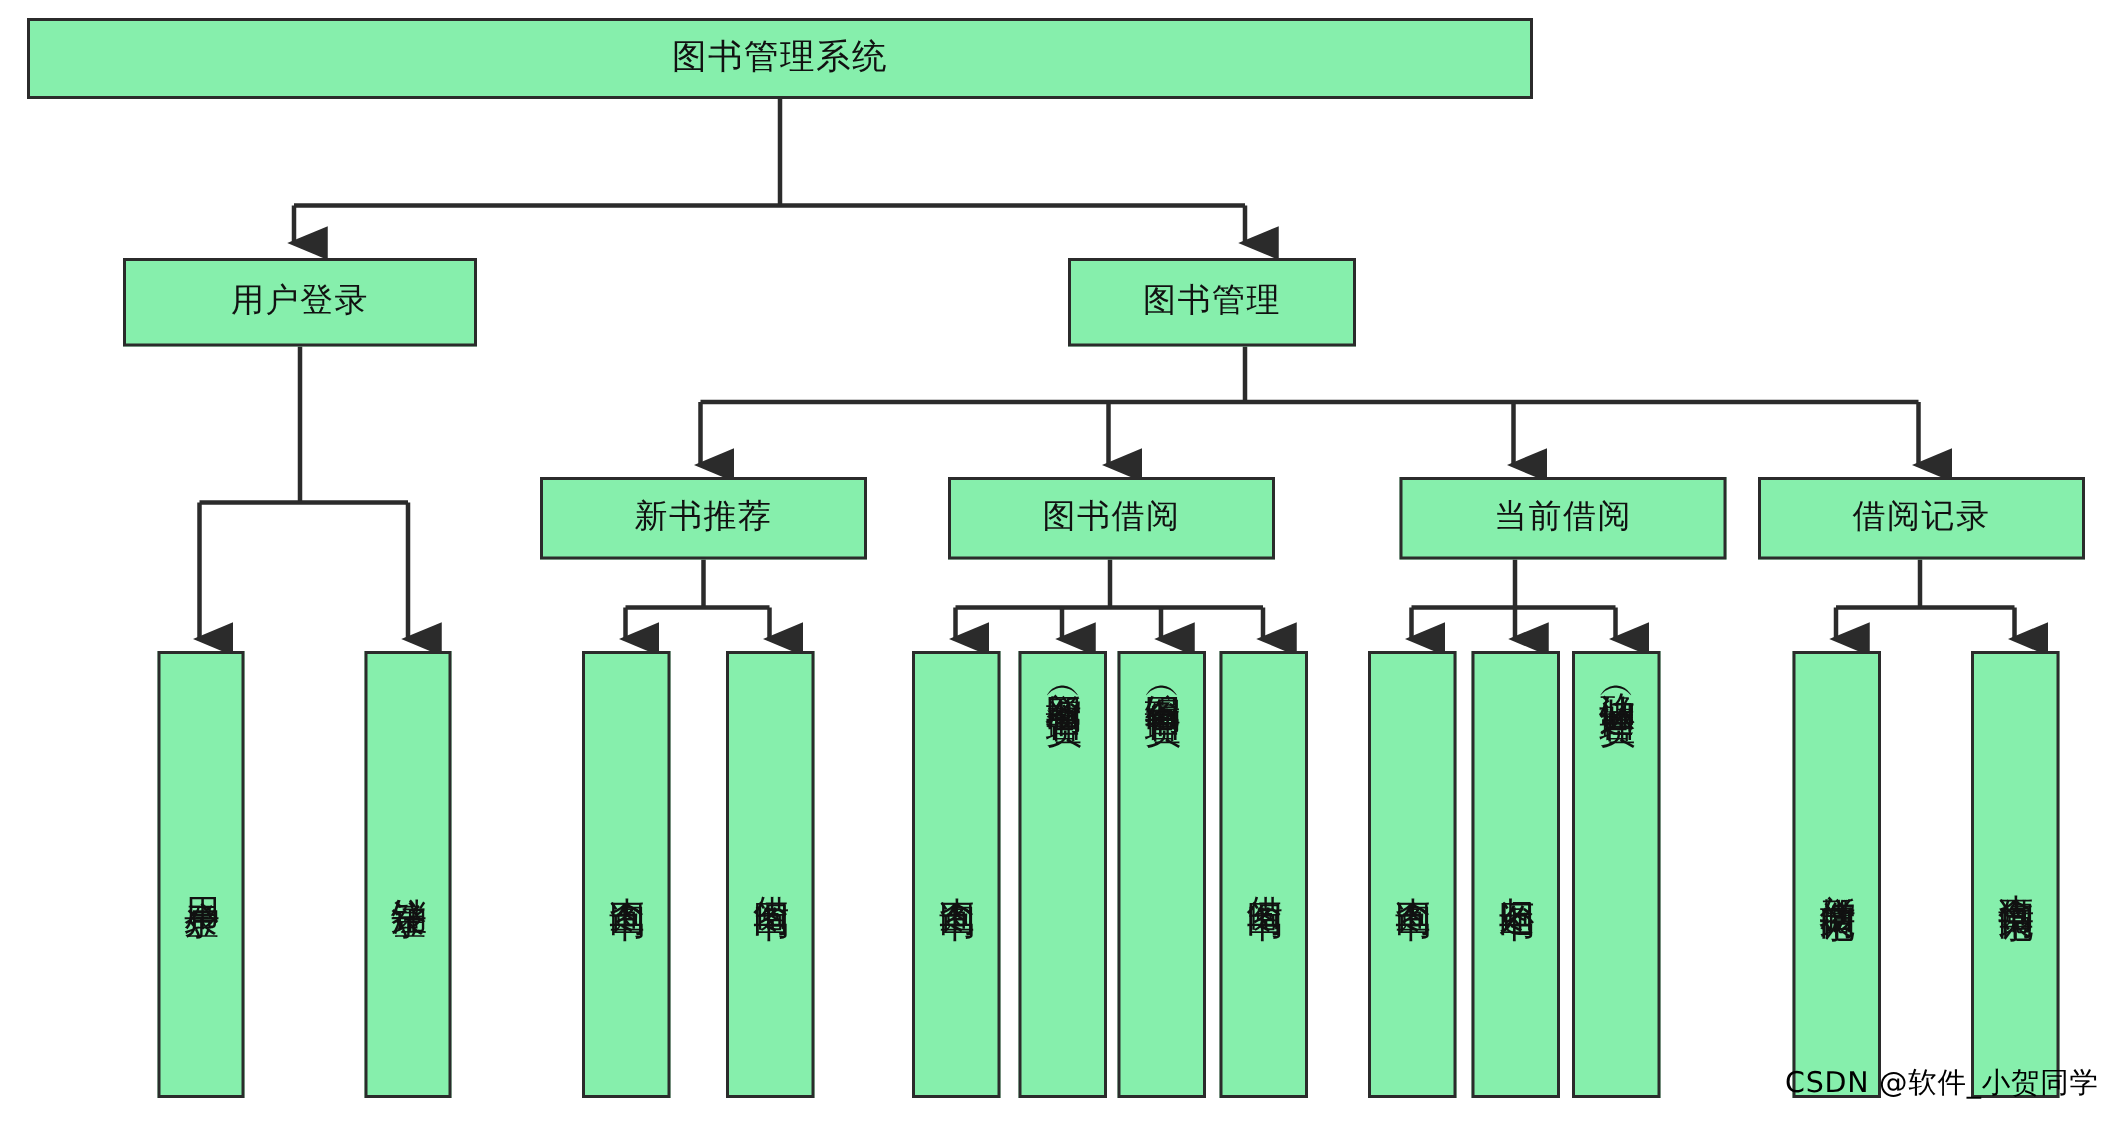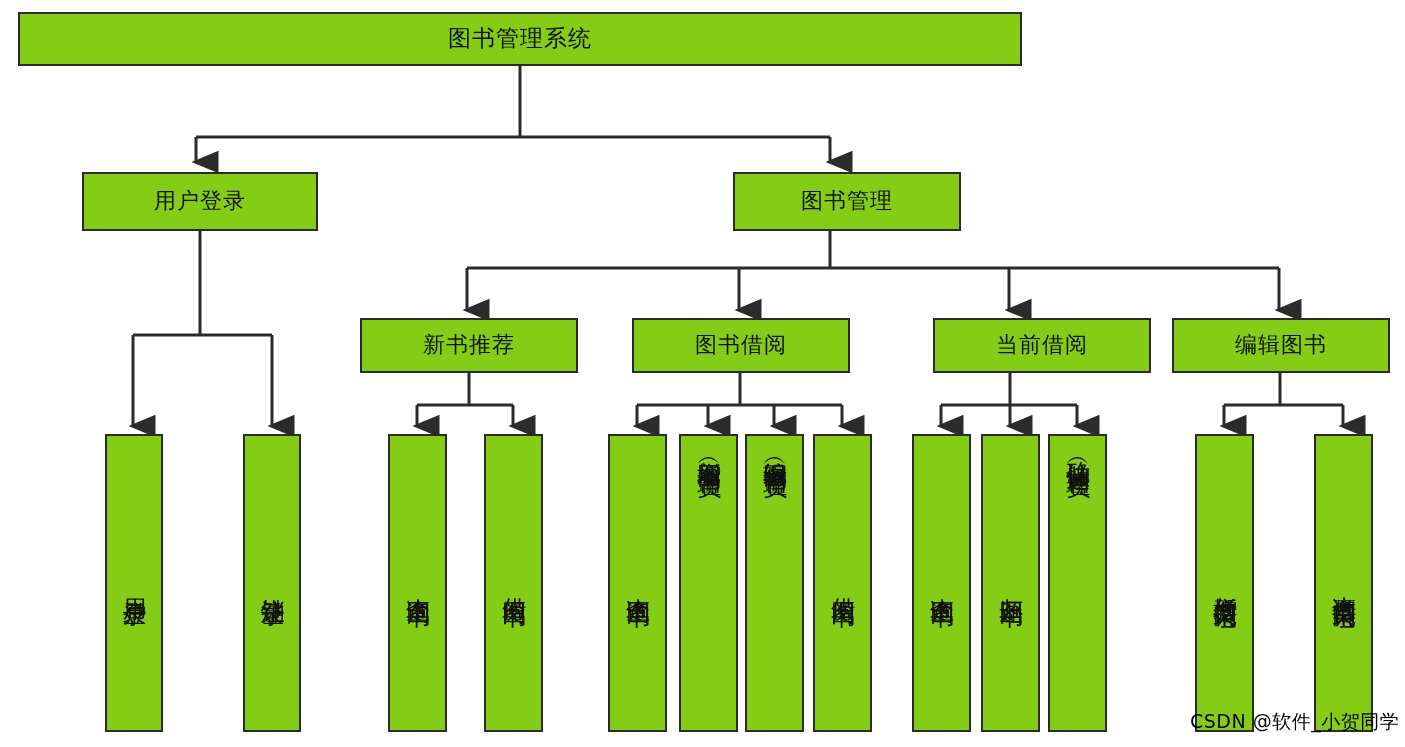--- a/index.html
+++ b/index.html
@@ -5,21 +5,21 @@
   html,body{margin:0;padding:0;background:#ffffff;}
   body{
     font-family:"DejaVu Sans","Liberation Sans",sans-serif;
     width:1405px;height:747px;overflow:hidden;position:relative;
   }
   #diagram-root{
     position:relative;width:1405px;height:747px;background:#ffffff;
   }
   .node{
     position:absolute;box-sizing:border-box;
-    background:#84cc16;border:2.5px solid #2b2b2b;
+    background:#86efac;border:2.5px solid #2b2b2b;
     display:flex;align-items:center;justify-content:center;
     color:#111111;
   }
   .node-top .node-label{
     font-size:23px;line-height:1.1;white-space:nowrap;letter-spacing:1px;
   }
   .node-l1 .node-label,.node-l2 .node-label{
     font-size:22px;line-height:1.1;white-space:nowrap;letter-spacing:1px;
   }
   .node-leaf{
@@ -96,35 +96,35 @@
     </g>
   </svg>
 
   <div class="node node-top" style="left:18px;top:12px;width:1004px;height:54px;">
     <span class="node-label">图书管理系统</span>
   </div>
 
   <div class="node node-l1" style="left:82px;top:172px;width:236px;height:59px;">
     <span class="node-label">用户登录</span>
   </div>
-  <div class="node node-l1" style="left:733px;top:172px;width:228px;height:59px;">
+  <div class="node node-l1" style="left:712px;top:172px;width:192px;height:59px;">
     <span class="node-label">图书管理</span>
   </div>
 
   <div class="node node-l2" style="left:360px;top:318px;width:218px;height:55px;">
     <span class="node-label">新书推荐</span>
   </div>
   <div class="node node-l2" style="left:632px;top:318px;width:218px;height:55px;">
     <span class="node-label">图书借阅</span>
   </div>
   <div class="node node-l2" style="left:902px;top:318px;width:218px;height:55px;margin-left:31px;">
     <span class="node-label">当前借阅</span>
   </div>
   <div class="node node-l2" style="left:1172px;top:318px;width:218px;height:55px;">
-    <span class="node-label">编辑图书</span>
+    <span class="node-label">借阅记录</span>
   </div>
 
   <div class="node node-leaf leaf-mid" style="left:105px;top:434px;width:58px;height:298px;">
     <span class="node-label">用户登录</span>
   </div>
   <div class="node node-leaf leaf-mid" style="left:243px;top:434px;width:58px;height:298px;">
     <span class="node-label">注销登录</span>
   </div>
 
   <div class="node node-leaf leaf-mid" style="left:388px;top:434px;width:59px;height:298px;">

